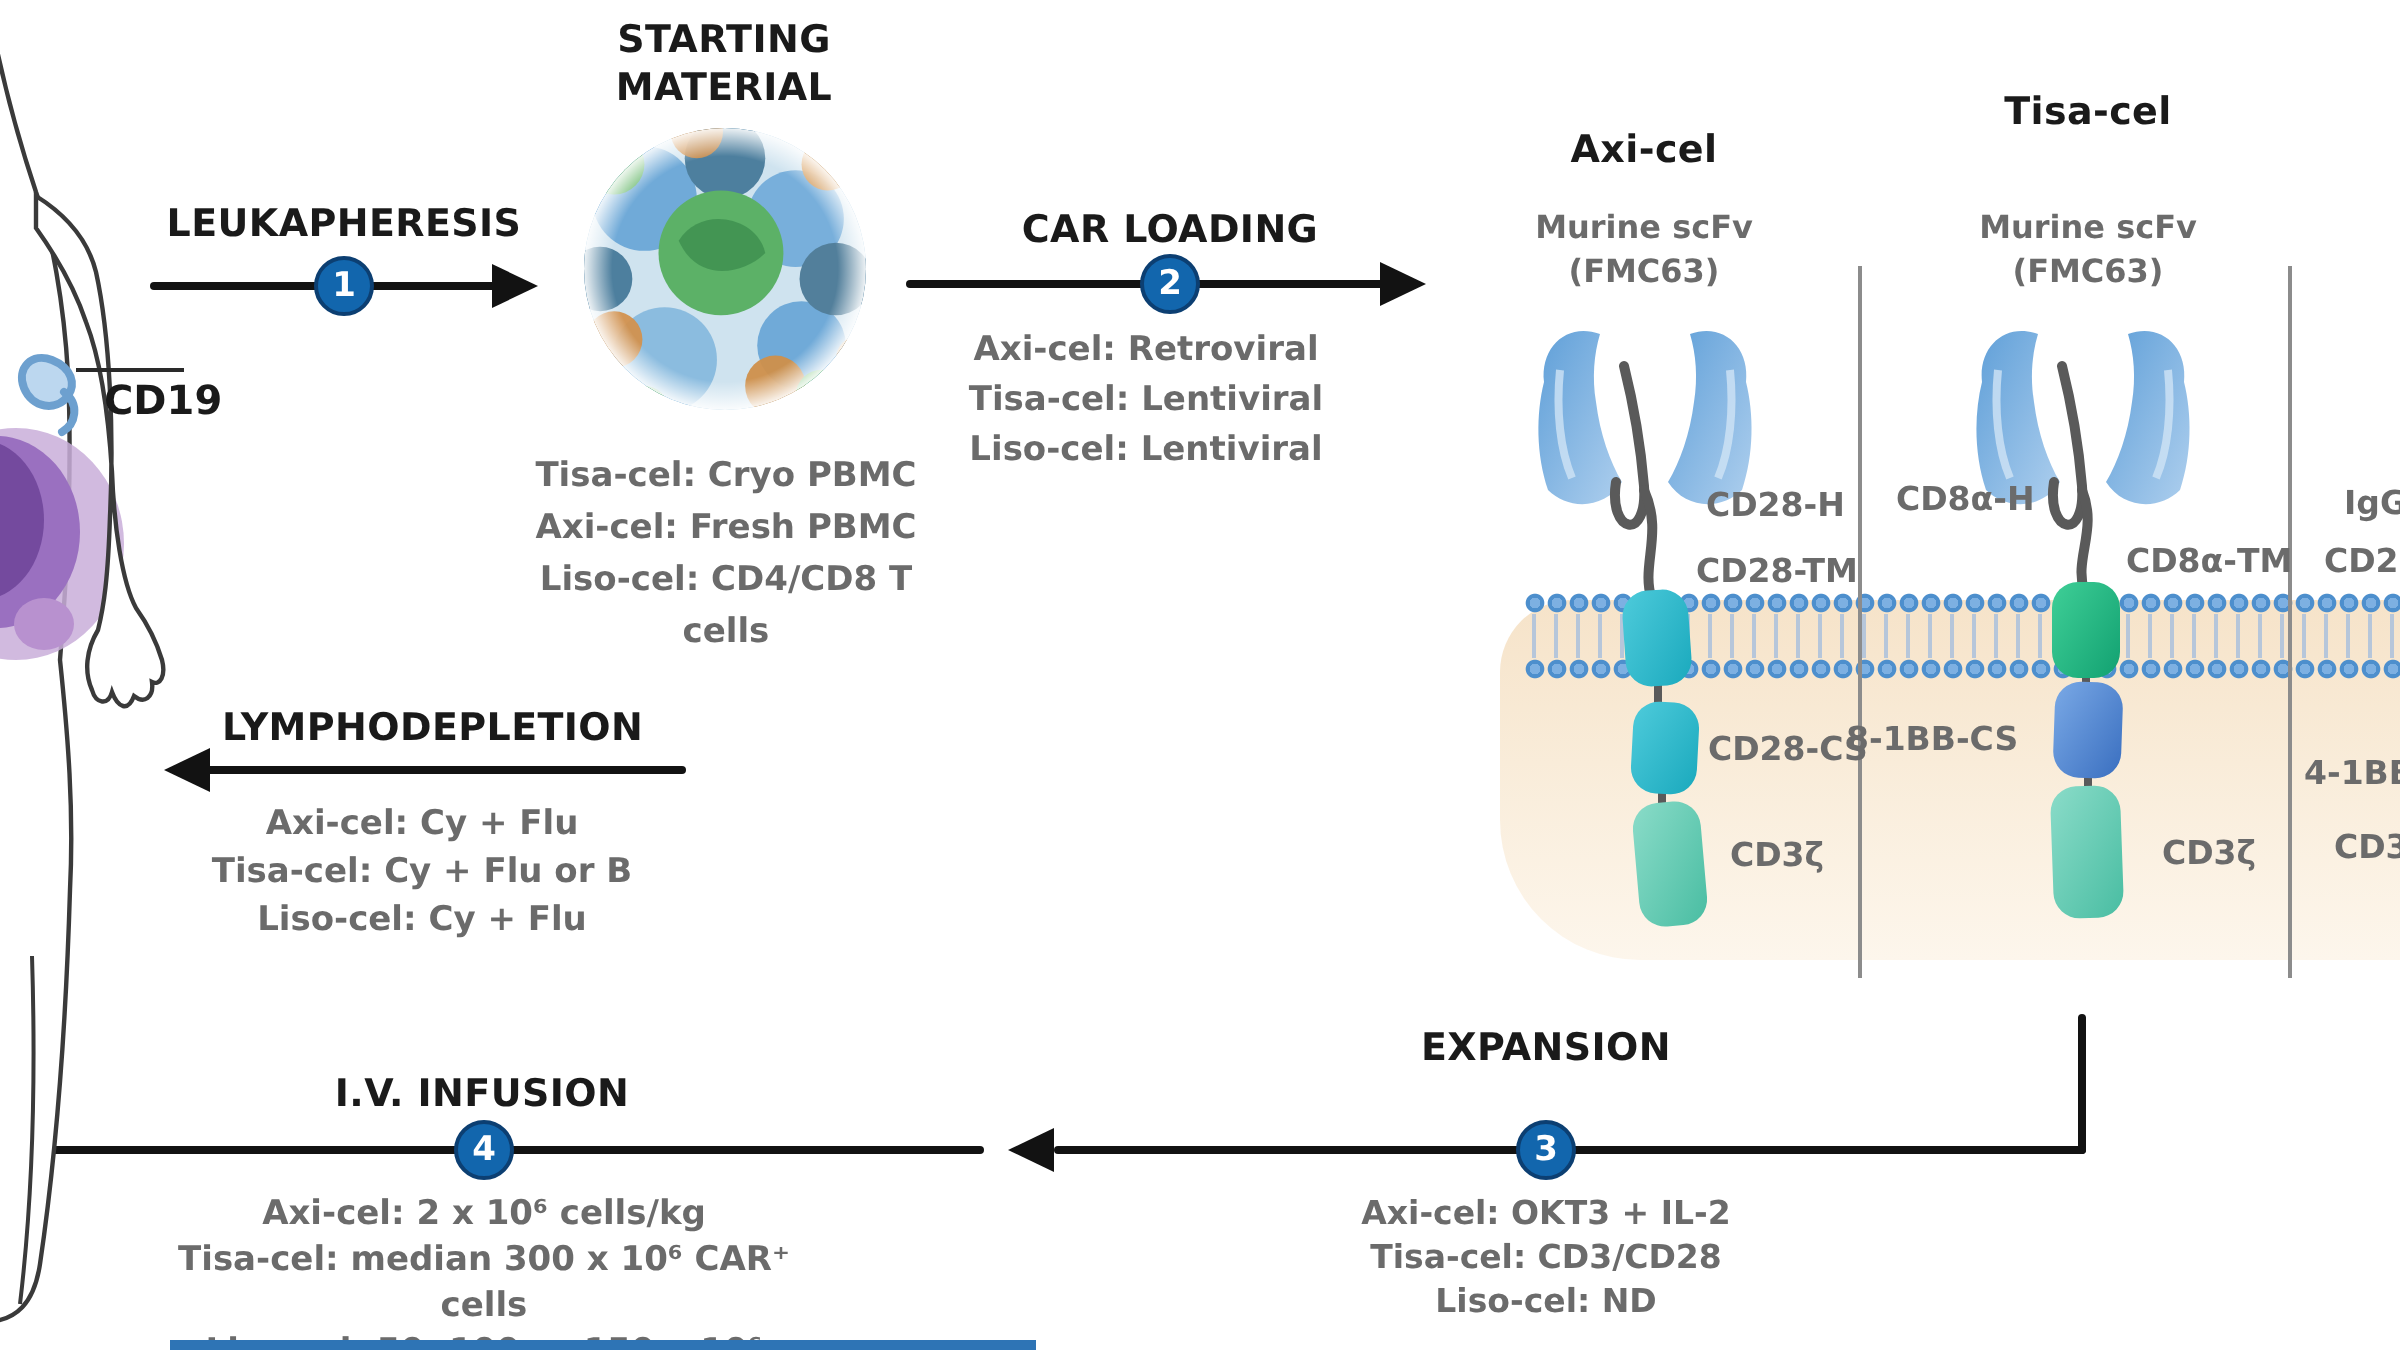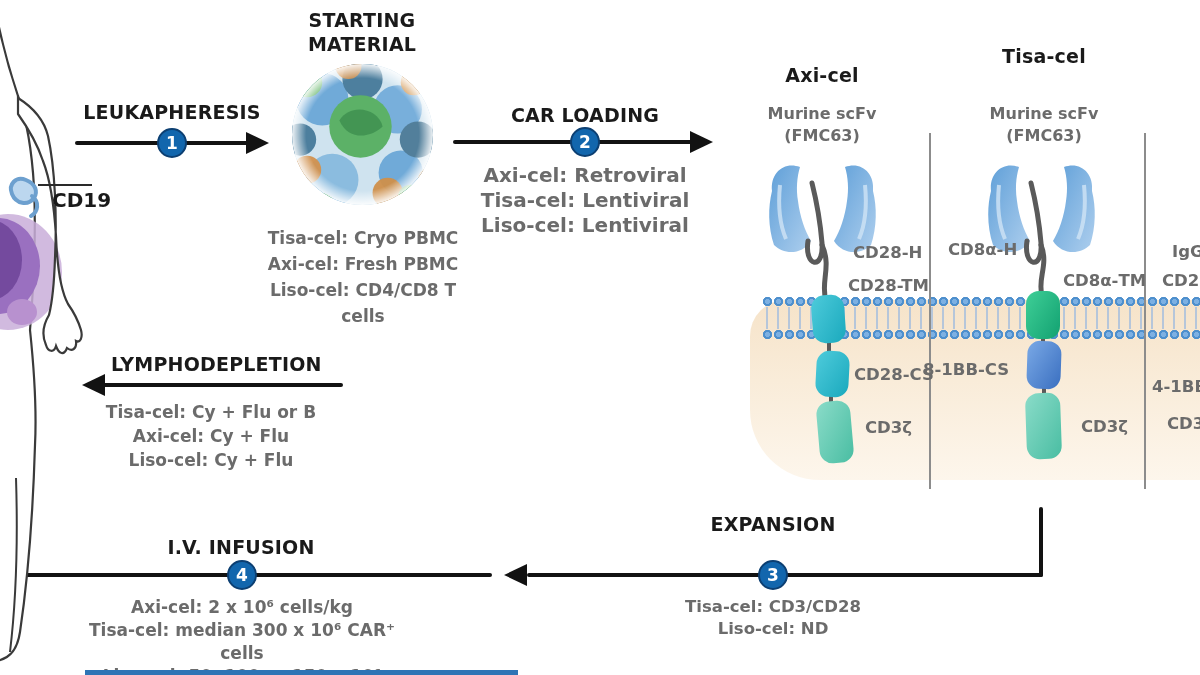--- a/index.html
+++ b/index.html
@@ -118,21 +118,21 @@
   <div class="abs gray-lines" style="left:252px;top:225px;width:222px;font-size:17px;line-height:26px;">
     <span>Tisa-cel: Cryo PBMC</span>
     <span>Axi-cel: Fresh PBMC</span>
     <span>Liso-cel: CD4/CD8 T cells</span>
   </div>
 
   <div class="abs title" style="left:485px;top:103px;width:200px;">CAR LOADING</div>
   <div class="abs hline" style="left:453px;top:140px;width:240px;"></div>
   <div class="abs arrow-right" style="left:690px;top:131px;"></div>
   <div class="abs badge" style="left:570px;top:127px;">2</div>
-  <div class="abs gray-lines" style="left:475px;top:163px;width:220px;font-size:20px;line-height:25px;">
+  <div class="abs gray-lines" style="left:463px;top:163px;width:220px;font-size:17px;line-height:25px;">
     <span>Axi-cel: Retroviral</span>
     <span>Tisa-cel: Lentiviral</span>
     <span>Liso-cel: Lentiviral</span>
   </div>
 
   <div class="abs cream" style="left:750px;top:300px;width:450px;height:180px;"></div>
 
   <div class="abs" style="left:762px;top:296px;width:438px;z-index:2;">
     <div class="mem-row-dots"></div>
     <div class="mem-row-stems"></div>
@@ -202,32 +202,33 @@
 
   <div class="abs gray-label construct-label" style="left:1172px;top:242px;">IgG</div>
   <div class="abs gray-label construct-label" style="left:1162px;top:271px;">CD28</div>
   <div class="abs gray-label construct-label" style="left:1152px;top:377px;">4-1BB</div>
   <div class="abs gray-label construct-label" style="left:1167px;top:414px;">CD3ζ</div>
 
   <div class="abs title" style="left:111px;top:352px;width:200px;">LYMPHODEPLETION</div>
   <div class="abs hline" style="left:103px;top:383px;width:240px;"></div>
   <div class="abs arrow-left" style="left:82px;top:374px;"></div>
   <div class="abs gray-lines" style="left:101px;top:400px;width:220px;font-size:17px;line-height:24px;">
+    <span>Axi-cel: Cy + Flu</span>
     <span>Tisa-cel: Cy + Flu or B</span>
-    <span>Axi-cel: Cy + Flu</span>
     <span>Liso-cel: Cy + Flu</span>
   </div>
 
   <div class="abs vline" style="left:1039px;top:507px;height:70px;"></div>
 
   <div class="abs title" style="left:673px;top:512px;width:200px;">EXPANSION</div>
   <div class="abs hline" style="left:527px;top:573px;width:516px;"></div>
   <div class="abs arrow-left" style="left:504px;top:564px;"></div>
   <div class="abs badge" style="left:758px;top:560px;">3</div>
   <div class="abs gray-lines" style="left:663px;top:596px;width:220px;font-size:16.5px;line-height:22px;">
+    <span>Axi-cel: OKT3 + IL-2</span>
     <span>Tisa-cel: CD3/CD28</span>
     <span>Liso-cel: ND</span>
   </div>
 
   <div class="abs title" style="left:141px;top:535px;width:200px;">I.V. INFUSION</div>
   <div class="abs hline" style="left:0;top:573px;width:492px;"></div>
   <div class="abs badge" style="left:227px;top:560px;">4</div>
   <div class="abs gray-lines" style="left:82px;top:596px;width:320px;font-size:17px;line-height:23px;">
     <span>Axi-cel: 2 x 10⁶ cells/kg</span>
     <span>Tisa-cel: median 300 x 10⁶ CAR⁺ cells</span>

